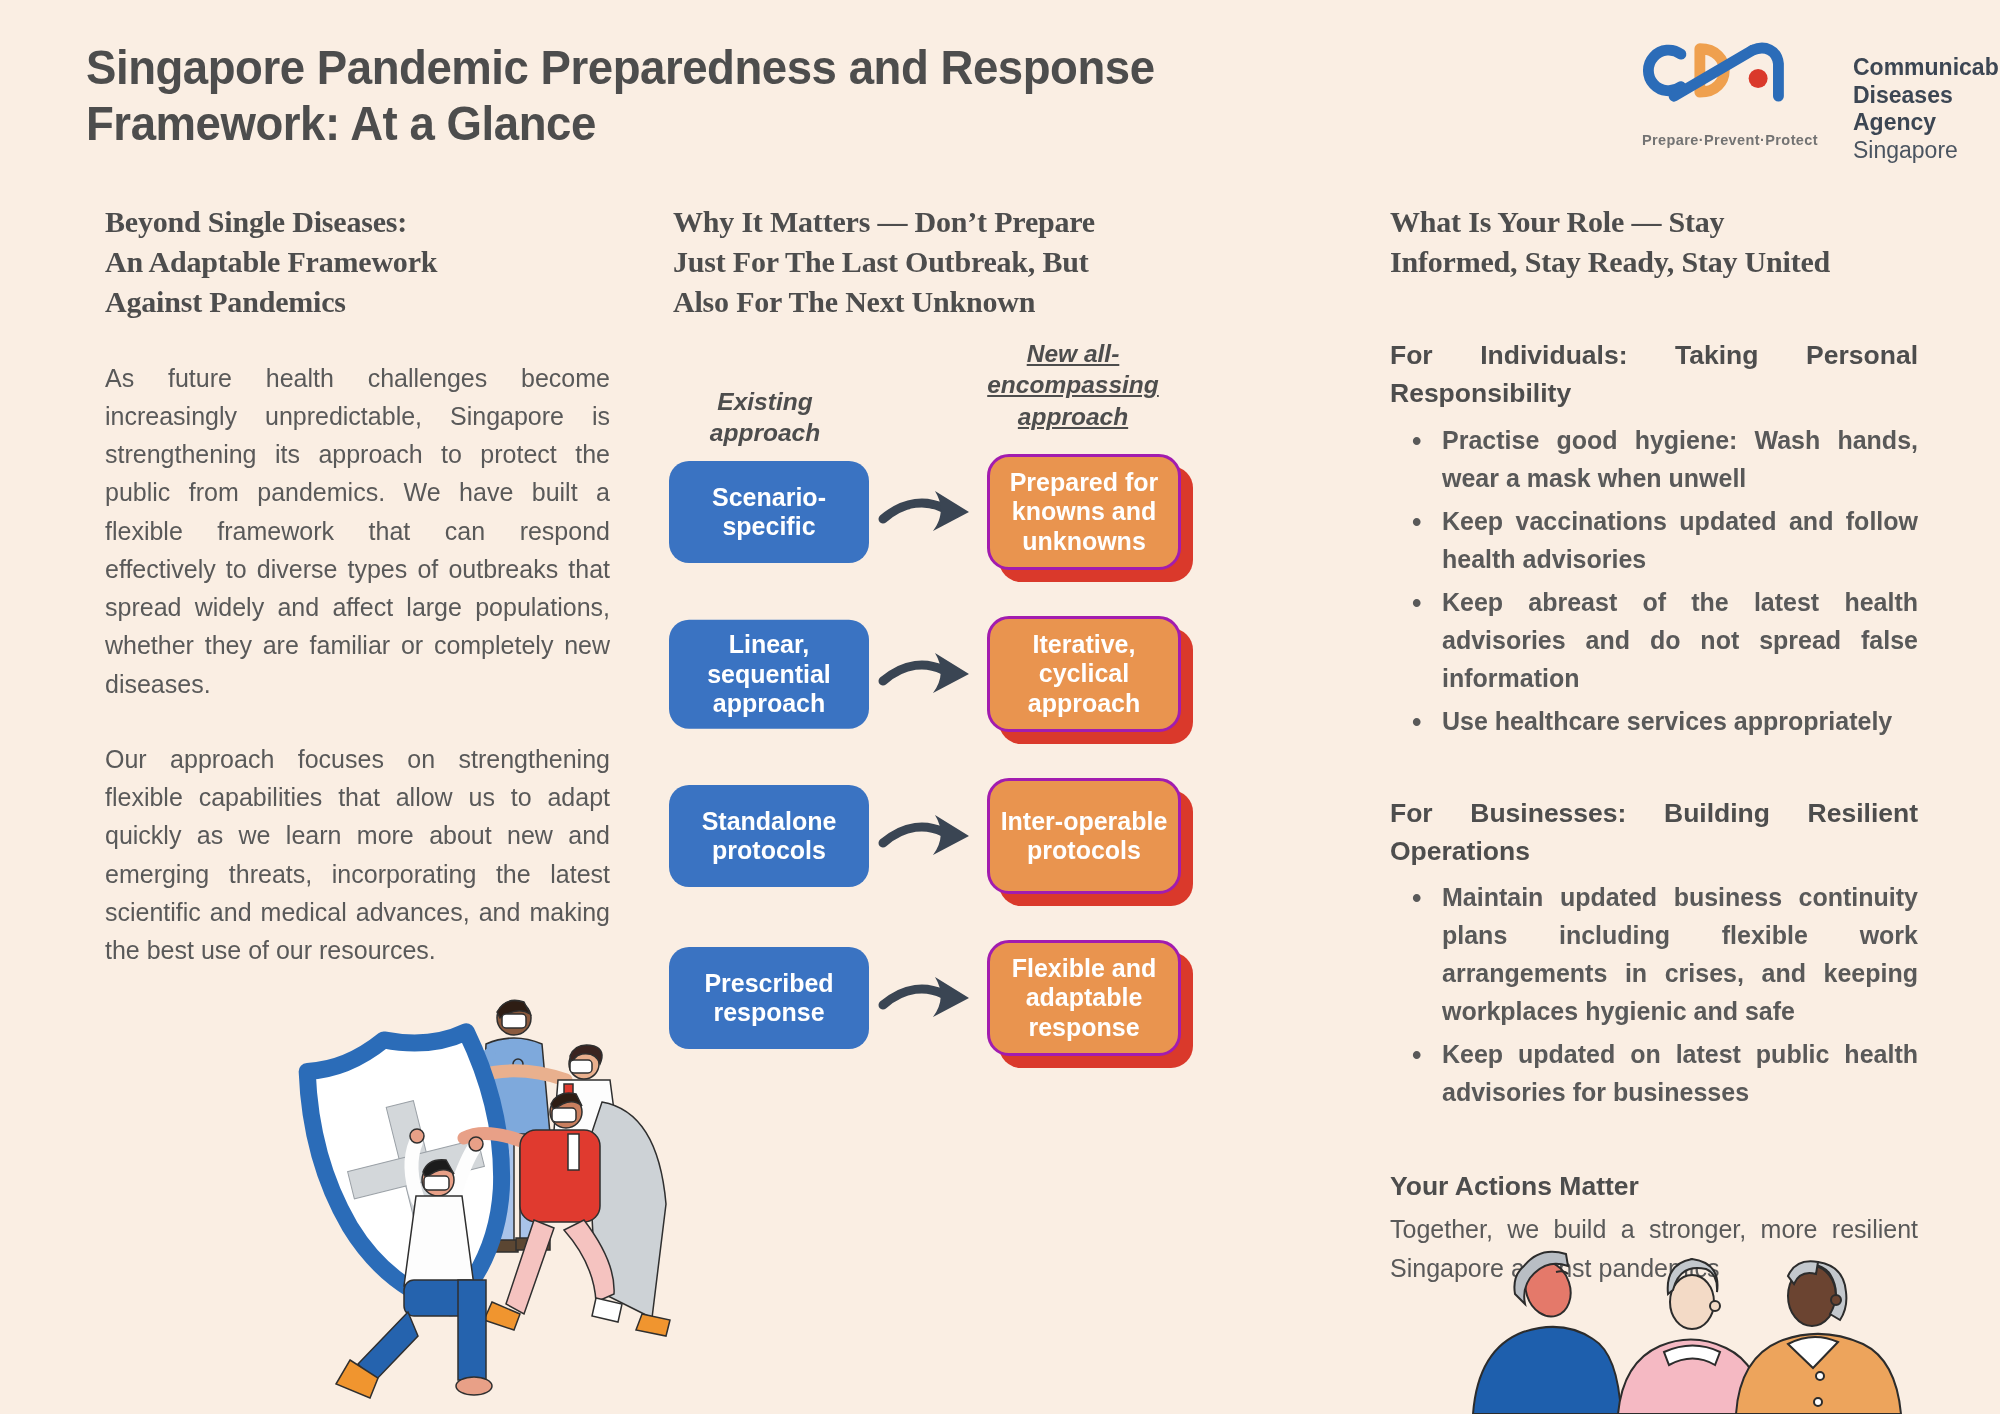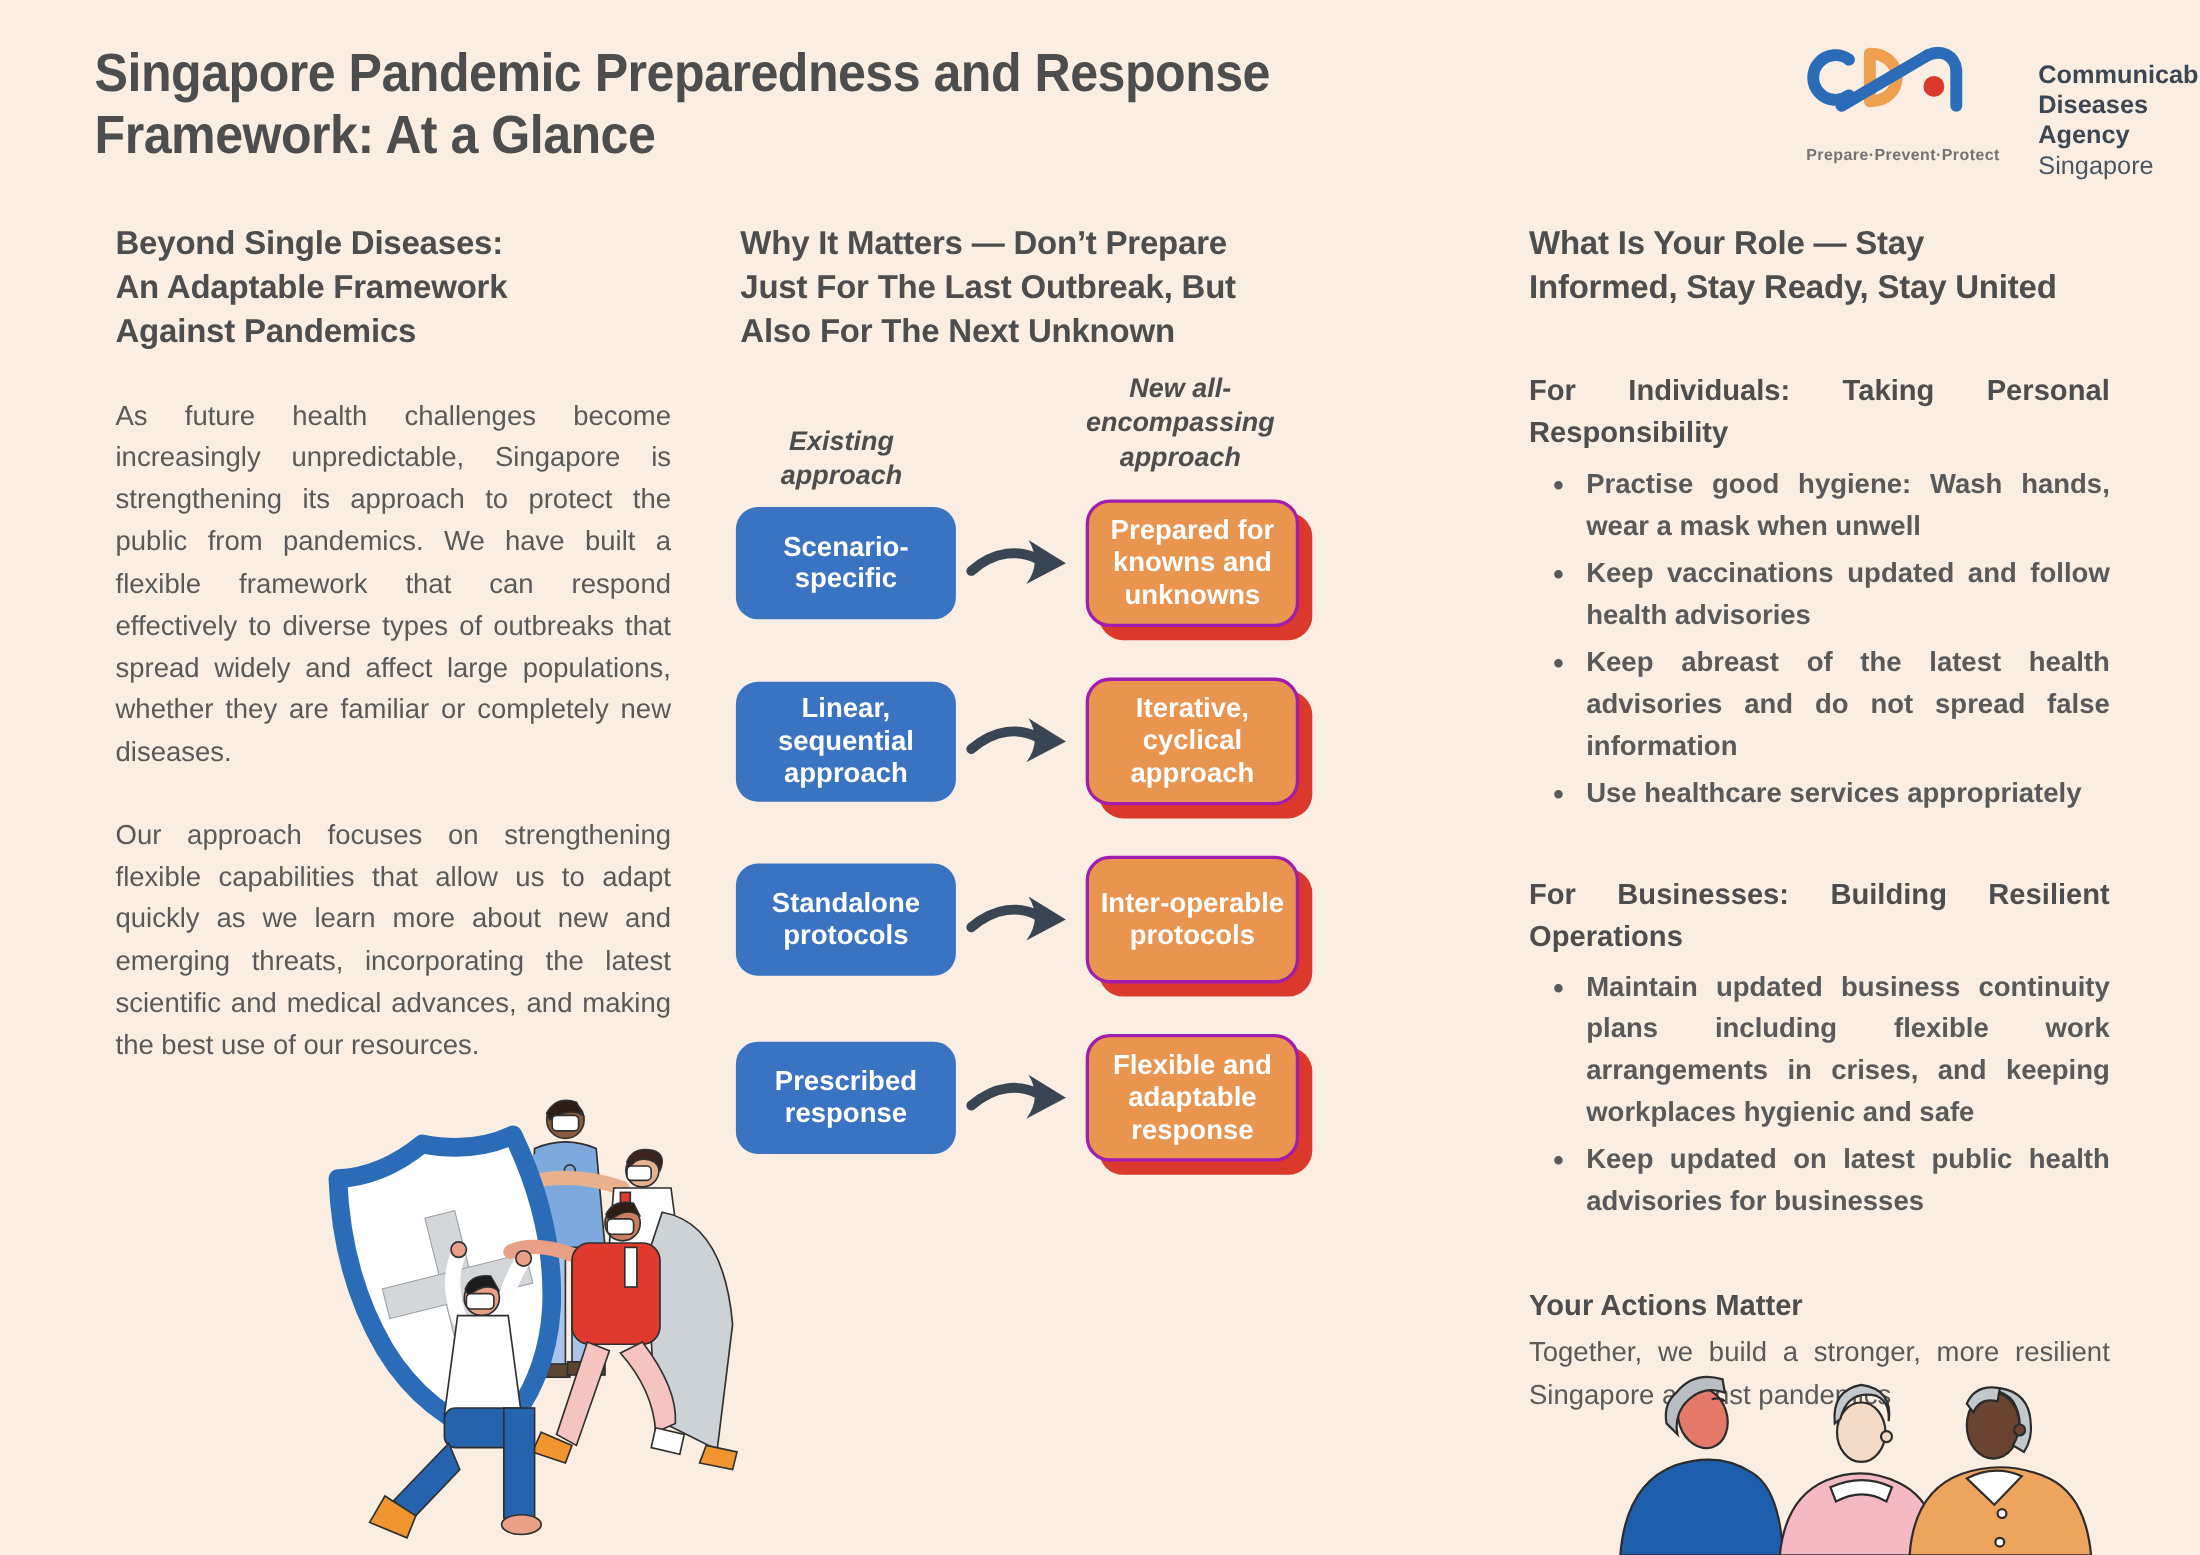--- a/index.html
+++ b/index.html
@@ -22,34 +22,34 @@
 
   
   .logo { position:absolute; left:1638px; top:42px; display:flex; align-items:flex-start; }
   .logo-left { width:212px; }
   .logo-tagline { font-size:14.5px; font-weight:bold; color:#737373; letter-spacing:0.4px; margin-top:2px; padding-left:4px; }
   .logo-text { margin-left:10px; padding-top:12px; }
   .logo-name { font-size:23px; font-weight:bold; color:#3c4653; line-height:1.2; }
   .logo-sg { font-size:23px; color:#4a5460; line-height:1.2; }
 
   
-  .col-heading { font-size:30px; font-weight:bold; color:#4d4d4d; line-height:1.33; letter-spacing:-0.2px; }
+  .col-heading { font-size:30px; font-weight:bold; color:#4d4d4d; line-height:1.33; letter-spacing:-0.2px;font-family:Liberation Serif, serif; }
   .body-text { font-size:25px; line-height:1.53; text-align:justify; }
 
   .left-col  { position:absolute; left:105px;  top:202px; width:505px; }
   .mid-col   { position:absolute; left:673px;  top:202px; width:640px; }
   .right-col { position:absolute; left:1390px; top:202px; width:528px; }
   .left-col .body-text { margin-top:37px; }
 
   
   .diagram { position:absolute; left:665px; top:338px; width:512px; height:740px; }
   .dg-label { position:absolute; font-style:italic; font-weight:bold; color:#4d4d4d;
               font-size:24.5px; line-height:1.28; text-align:center; }
   .dg-label.existing { left:0; width:200px; top:48px; }
-  .dg-label.new      { left:304px; width:208px; top:0; }
+  .dg-label.new      { left:304px; width:208px; top:0;text-decoration:underline; }
   .dg-row { position:absolute; left:4px; width:512px; height:122px; }
   .box { display:flex; align-items:center; justify-content:center; text-align:center;
          color:#fff; font-weight:bold; font-size:25px; line-height:1.18;
          padding:10px 8px; }
   .box-blue { position:absolute; left:0; top:50%; transform:translateY(-50%);
               width:200px; min-height:102px; background:#3a73c2; border-radius:20px; }
   .box-orange { position:absolute; left:318px; top:50%; transform:translateY(-50%);
                 width:194px; min-height:116px; background:#e9944f;
                 border:3px solid #a21caf; border-radius:22px;
                 box-shadow:12px 12px 0 0 #da392b; }

